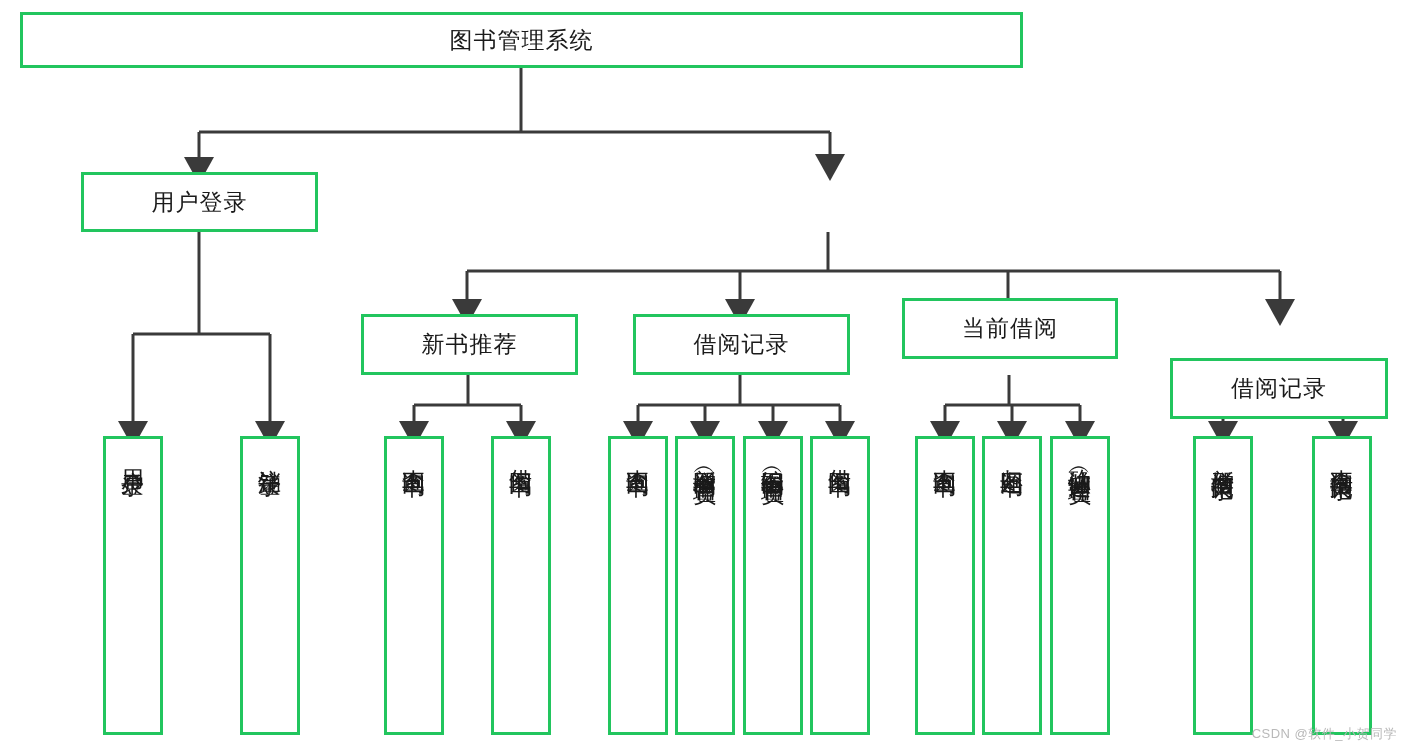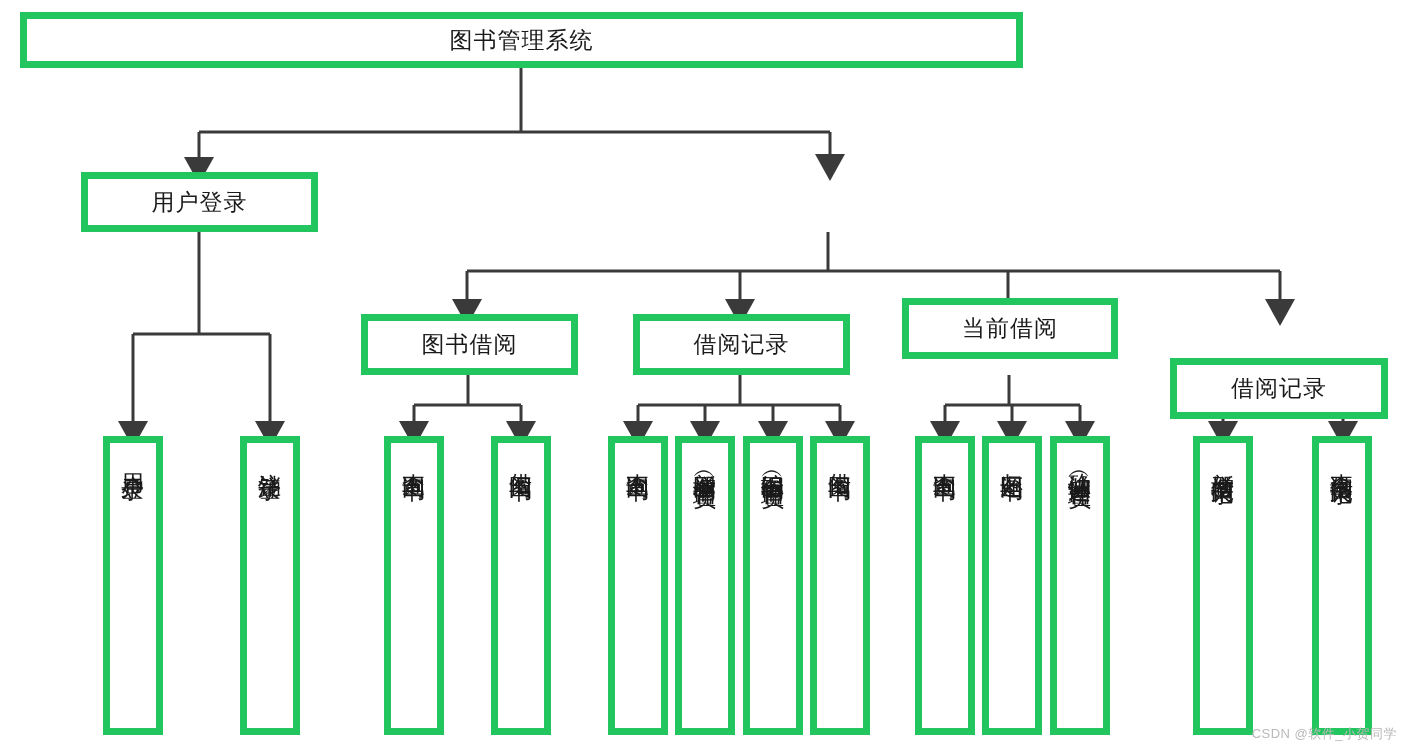--- a/index.html
+++ b/index.html
@@ -22,21 +22,21 @@
     left: 0;
     top: 0;
     width: 1405px;
     height: 747px;
     pointer-events: none;
   }
   .node {
     position: absolute;
     box-sizing: border-box;
     background: #ffffff;
-    border: 7px solid #22c55e;
+    border: 3px solid #22c55e;
     display: flex;
     align-items: center;
     justify-content: center;
     color: #1a1a1a;
     z-index: 3;
   }
   .node.horiz {
     font-size: 23px;
     letter-spacing: 1px;
   }
@@ -122,21 +122,21 @@
   <div class="node horiz" style="left:20px; top:12px; width:1003px; height:56px;">
     <span>图书管理系统</span>
   </div>
 
   <div class="node horiz" style="left:81px; top:172px; width:237px; height:60px;">
     <span>用户登录</span>
   </div>
 
 
   <div class="node horiz" style="left:361px; top:314px; width:217px; height:61px;">
-    <span>图书借阅</span>
+    <span>新书推荐</span>
   </div>
 
   <div class="node horiz" style="left:633px; top:314px; width:217px; height:61px;">
     <span>借阅记录</span>
   </div>
 
   <div class="node horiz" style="left:902px; top:298px; width:216px; height:61px;">
     <span>当前借阅</span>
   </div>
 

